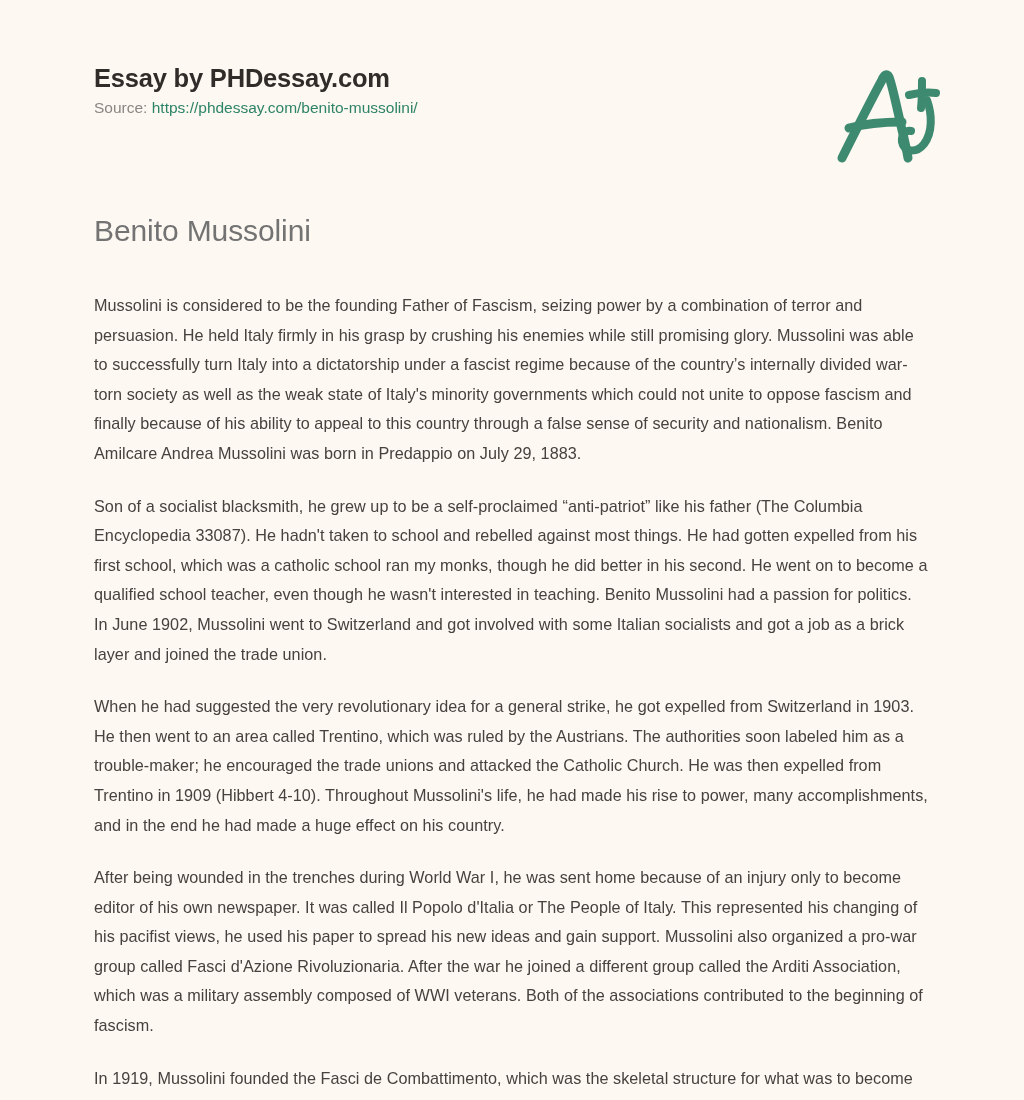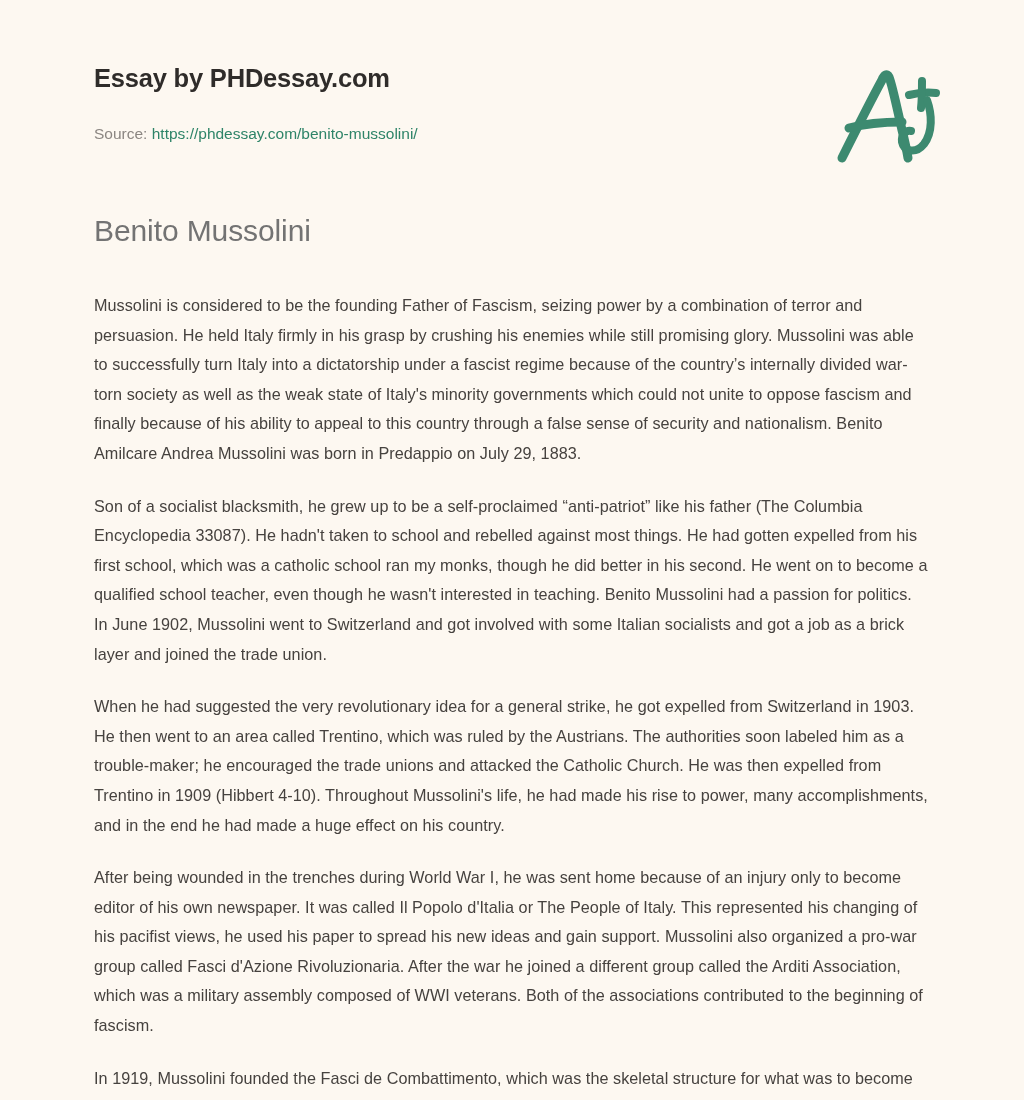--- a/index.html
+++ b/index.html
@@ -38,21 +38,21 @@
   .brand-title {
     font-size: 25.5px;
     font-weight: bold;
     letter-spacing: -0.2px;
     color: #2f2c2a;
     line-height: 1.1;
     margin: 0;
     white-space: nowrap;
   }
   .source-line {
-    margin-top: 33px;
+    margin-top: 7px;
     font-size: 15.5px;
     line-height: 1.2;
     white-space: nowrap;
   }
   .source-label {
     color: #8b8682;
   }
   .source-url {
     color: #2e8468;
     text-decoration: none;

